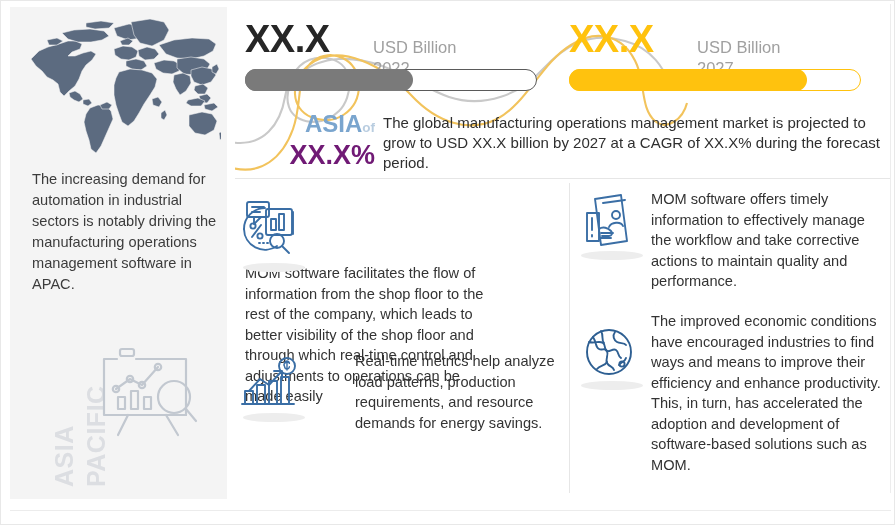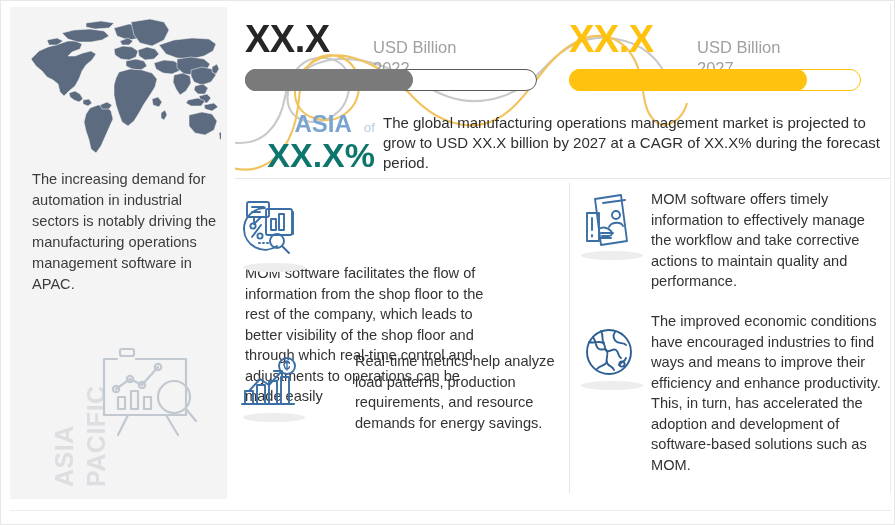--- a/index.html
+++ b/index.html
@@ -83,24 +83,24 @@
   .bar-fill.amber{background:#FFC20E;width:82%;}
 
   .cagr{
     position:absolute;left:10px;top:110px;width:130px;
     color:#6f9ac4;text-align:right;
   }
   .cagr .c-top{
     font-size:24px;font-weight:bold;line-height:26px;color:#7aa5ce;
   }
   .cagr .c-of{
-    font-size:13.5px;font-weight:normal;color:#b9cde0;margin-left:12px;
+    font-size:13.5px;font-weight:bold;color:#b9cde0;margin-left:0;
   }
   .cagr .c-val{
-    font-size:34px;font-weight:bold;line-height:28px;color:#0f766e;
+    font-size:27px;font-weight:bold;line-height:28px;color:#701a75;
   }
 
   .intro{
     position:absolute;left:148px;top:112px;width:500px;
     font-size:15px;line-height:20px;color:#2f2f2f;
   }
 
   
   .hr-main{
     position:absolute;left:234px;top:177px;width:656px;height:1px;

